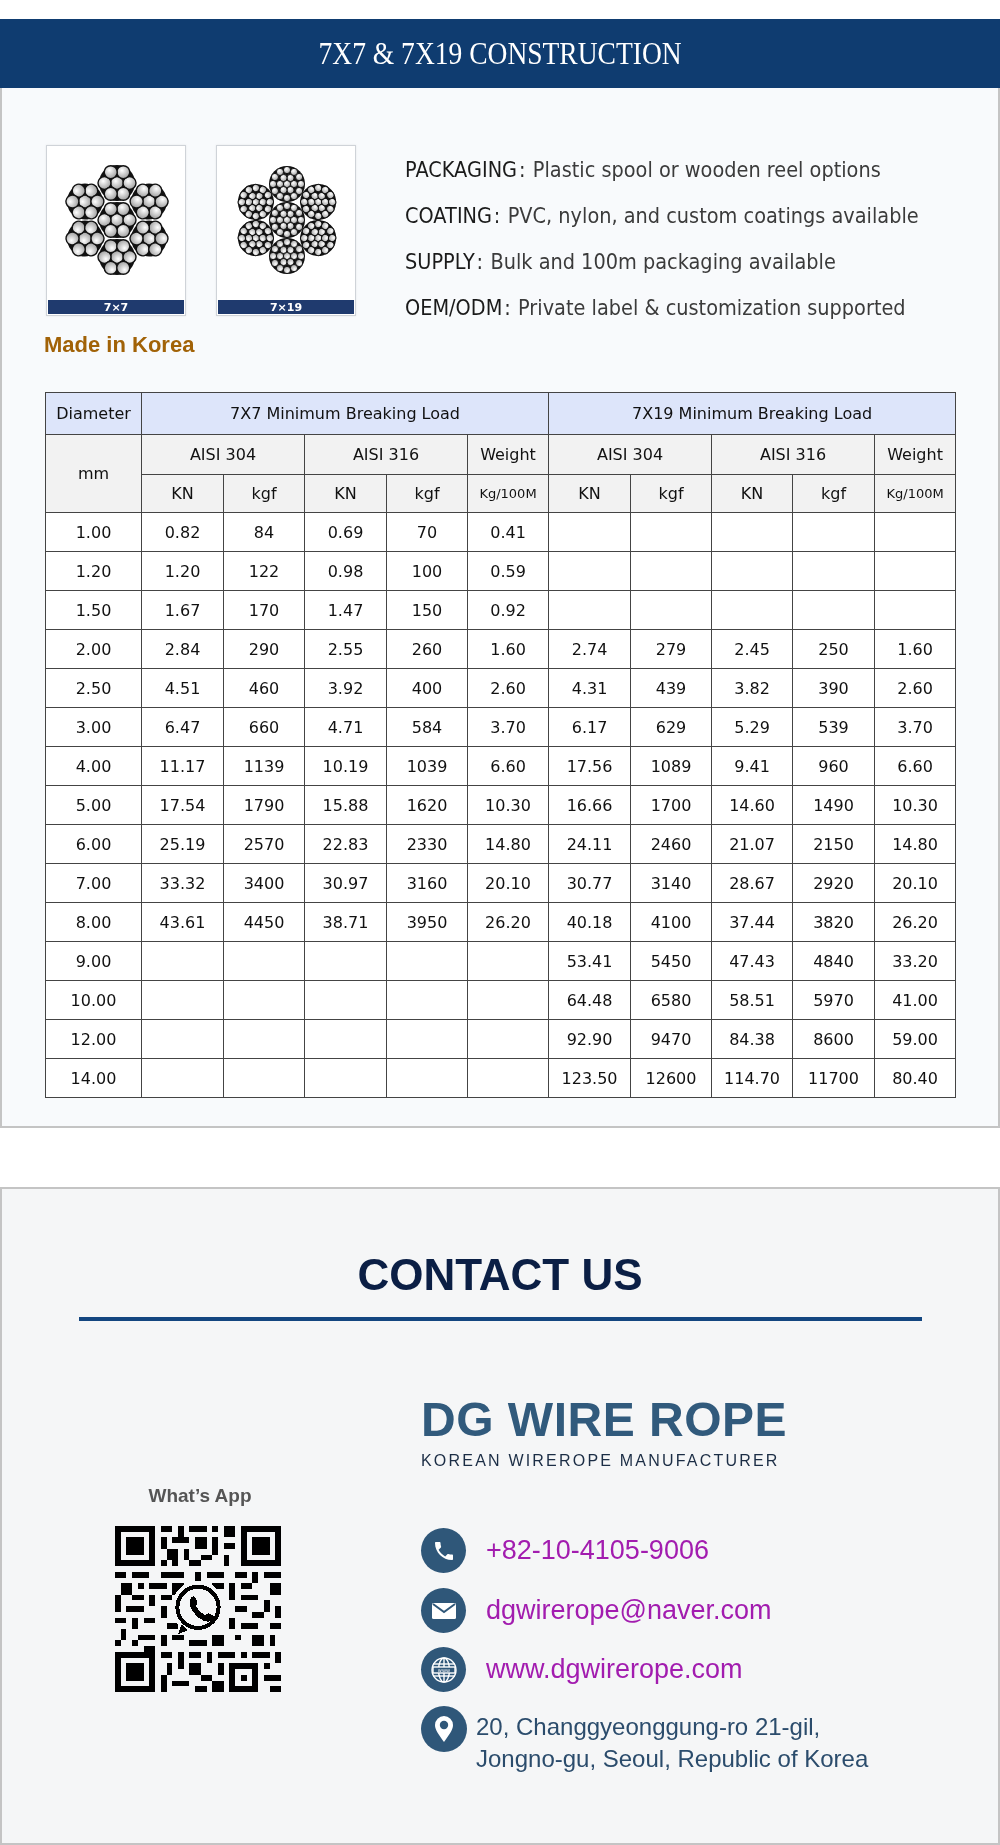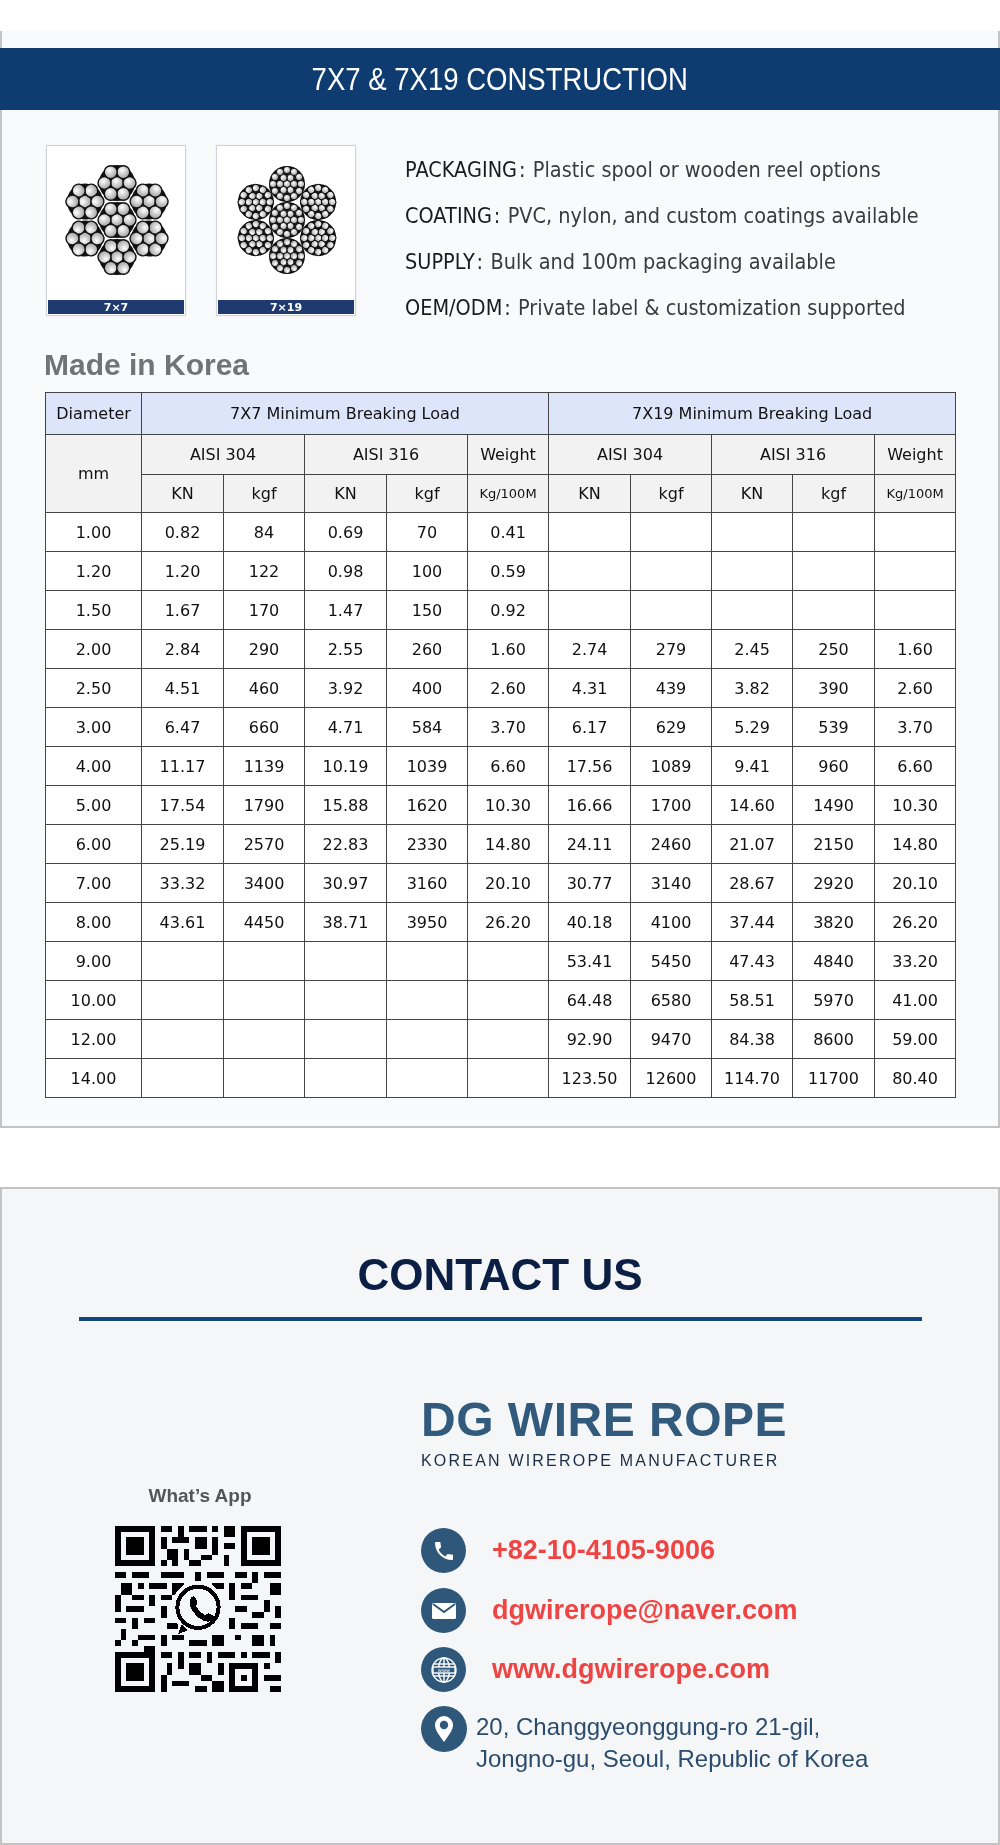--- a/index.html
+++ b/index.html
@@ -5,24 +5,24 @@
   * { box-sizing: border-box; margin: 0; padding: 0; }
   html, body { width: 1000px; height: 1845px; background: #ffffff; overflow: hidden; }
   body { position: relative; font-family: "DejaVu Sans", sans-serif; }
 
   
   .spec-card {
     position: absolute; left: 0; top: 31px; width: 1000px; height: 1097px;
     background: #f8fafc; border: 2px solid #c4c4c4; border-top: none;
   }
   .banner {
-    position: absolute; left: 0; top: 48px; width: 1000px; height: 62px;
+    position: absolute; left: 0; top: 19px; width: 1000px; height: 69px;
     background: #0f3c70; color: #fff;
     display: flex; align-items: center; justify-content: center;
-    font-family: Liberation Sans, sans-serif; font-size: 32px; letter-spacing: 0px;
+    font-family: Liberation Serif, serif; font-size: 32px; letter-spacing: 0px;
     transform-origin: center;
   }
   .banner span { display: inline-block; transform: scaleX(0.86); }
 
   .thumb {
     position: absolute; top: 145px; width: 140px; height: 171px;
     background: #fff; border: 1px solid #cfd3d8;
     box-shadow: 0 0 2px rgba(0,0,0,0.08);
   }
   .thumb .rope { position: absolute; left: 0; top: 0; width: 140px; height: 148px; display:flex; align-items:center; justify-content:center; }
@@ -34,22 +34,22 @@
 
   .features { position: absolute; left: 405px; top: 147px; width: 590px; }
   .feature { height: 46px; display: flex; align-items: center; font-size: 21px; color: #2a2a2a; white-space: nowrap; }
   .feature .k { color: #1a1a1a; }
   .feature .sep { margin: 0 8px 0 2px; }
   .feature .v { color: #3b3b3b; }
   .feature span { display:inline-block; }
   .feature .txt { transform: scaleX(0.92); transform-origin: left center; display:inline-block; }
 
   .made {
-    position: absolute; left: 44px; top: 348px; font-family: "Liberation Sans", sans-serif;
-    font-weight: bold; font-size: 30px; color: #737373;
+    position: absolute; left: 44px; top: 332px; font-family: "Liberation Sans", sans-serif;
+    font-weight: bold; font-size: 22px; color: #a16207;
   }
 
   table.spec {
     position: absolute; left: 45px; top: 392px; width: 910px;
     border-collapse: collapse; table-layout: fixed;
     font-family: "DejaVu Sans", sans-serif; font-size: 16px; color: #111;
   }
   table.spec td { border: 1.5px solid #444; text-align: center; vertical-align: middle; padding: 0; }
   table.spec tr.h1 td { height: 42px; background: #dde5fa; }
   table.spec tr.h2 td { height: 40px; background: #f2f2f2; }
@@ -84,21 +84,21 @@
     font-family: "Liberation Sans", sans-serif; font-weight: bold; font-size: 19px; color: #555;
   }
   .qr { position: absolute; left: 115px; top: 1526px; width: 166px; height: 166px; }
 
   .contact-row { position: absolute; left: 421px; display: flex; align-items: center; }
   .contact-row .ic {
     width: 45px; height: 45px; border-radius: 50%; background: #2f5779;
     display: flex; align-items: center; justify-content: center; flex-shrink: 0;
   }
   .contact-row .tx {
-    margin-left: 26px; font-family: "Liberation Sans", sans-serif; font-size: 27px; color: #ef4444; font-weight: bold;
+    margin-left: 20px; font-family: "Liberation Sans", sans-serif; font-size: 27px; color: #a21caf;
   }
   .addr { position: absolute; left: 476px; top: 1711px; font-family: "Liberation Sans", sans-serif; font-size: 24px; color: #2b4c6c; line-height: 32px; }
   .pin { position: absolute; left: 421px; top: 1706px; width: 46px; height: 46px; }
 </style>
 </head>
 <body>
 
 <div class="spec-card"></div>
 
 <div class="banner">

